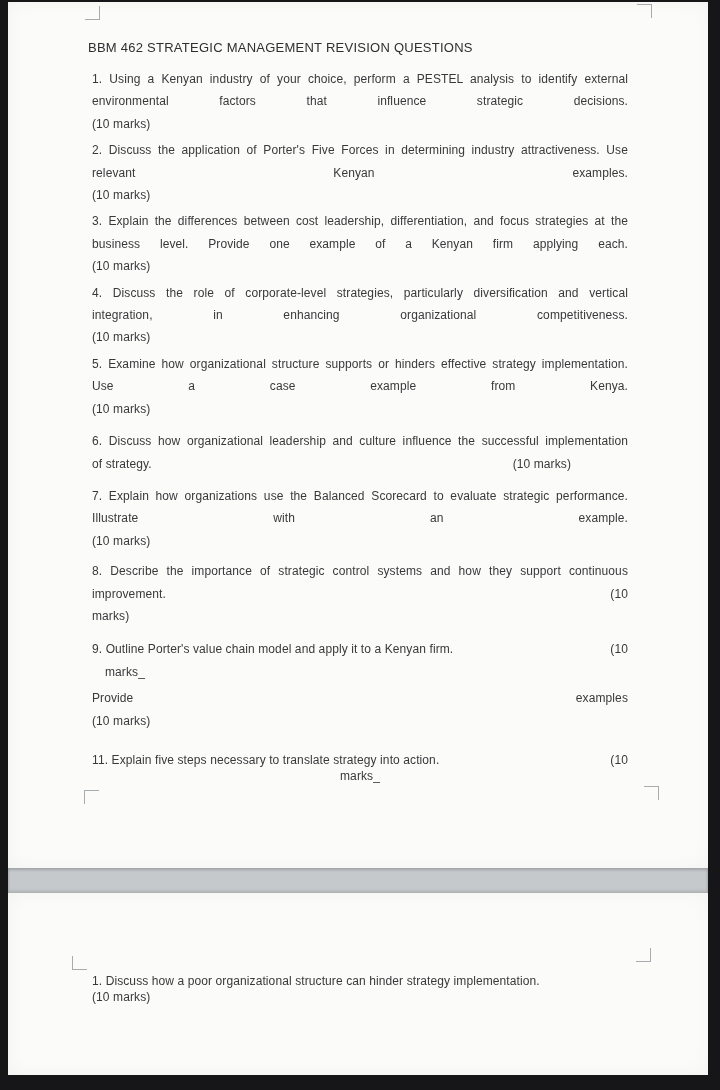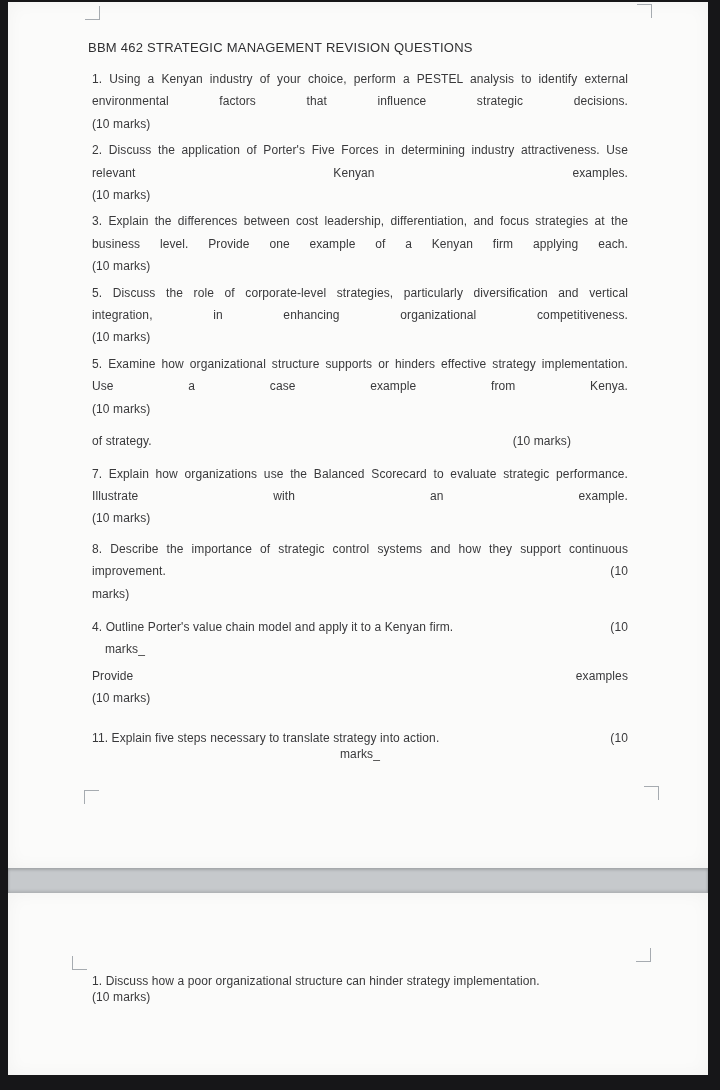--- a/index.html
+++ b/index.html
@@ -78,51 +78,52 @@
           <div class="line stretch">2. Discuss the application of Porter's Five Forces in determining industry attractiveness. Use</div>
           <div class="line stretch">relevant Kenyan examples.</div>
           <div class="line left">(10 marks)</div>
         </div>
         <div class="question">
           <div class="line stretch">3. Explain the differences between cost leadership, differentiation, and focus strategies at the</div>
           <div class="line stretch">business level. Provide one example of a Kenyan firm applying each.</div>
           <div class="line left">(10 marks)</div>
         </div>
         <div class="question">
-          <div class="line stretch">5. Discuss the role of corporate-level strategies, particularly diversification and vertical</div>
+          <div class="line stretch">4. Discuss the role of corporate-level strategies, particularly diversification and vertical</div>
           <div class="line stretch">integration, in enhancing organizational competitiveness.</div>
           <div class="line left">(10 marks)</div>
         </div>
         <div class="question">
           <div class="line stretch">5. Examine how organizational structure supports or hinders effective strategy implementation.</div>
           <div class="line stretch">Use a case example from Kenya.</div>
           <div class="line left">(10 marks)</div>
         </div>
         <div class="question" style="margin-top: 10px;">
+          <div class="line stretch">6. Discuss how organizational leadership and culture influence the successful implementation</div>
           <div class="line split" style="padding-right: 57px;">
             <span>of strategy.</span>
             <span>(10 marks)</span>
           </div>
         </div>
         <div class="question" style="margin-top: 10px;">
           <div class="line stretch">7. Explain how organizations use the Balanced Scorecard to evaluate strategic performance.</div>
           <div class="line stretch">Illustrate with an example.</div>
           <div class="line left">(10 marks)</div>
         </div>
         <div class="question" style="margin-top: 8px;">
           <div class="line stretch">8. Describe the importance of strategic control systems and how they support continuous</div>
           <div class="line split">
             <span>improvement.</span>
             <span>(10</span>
           </div>
           <div class="line left">marks)</div>
         </div>
         <div class="question" style="margin-top: 11px;">
           <div class="line split">
-            <span>4. Outline Porter's value chain model and apply it to a Kenyan firm.</span>
+            <span>9. Outline Porter's value chain model and apply it to a Kenyan firm.</span>
             <span>(10</span>
           </div>
           <div class="line left-indent">marks_</div>
         </div>
         <div class="question" style="margin-top: 4px;">
           <div class="line split">
             <span>Provide</span>
             <span>examples</span>
           </div>
           <div class="line left">(10 marks)</div>

